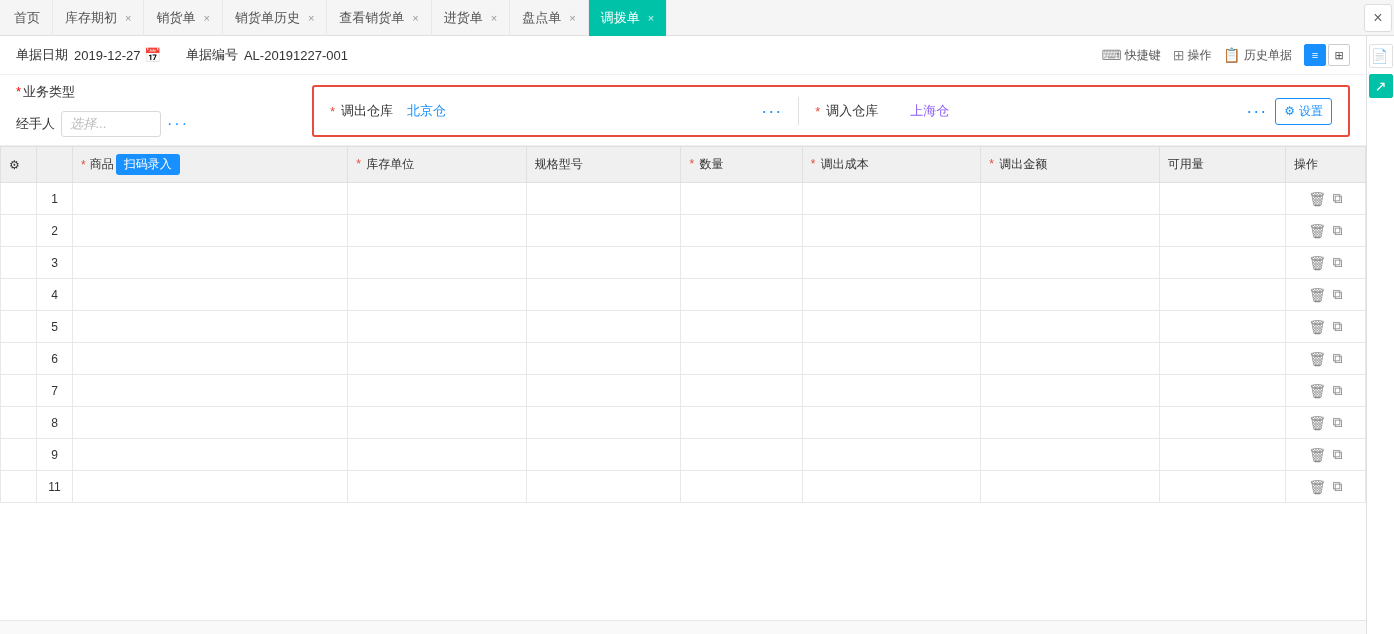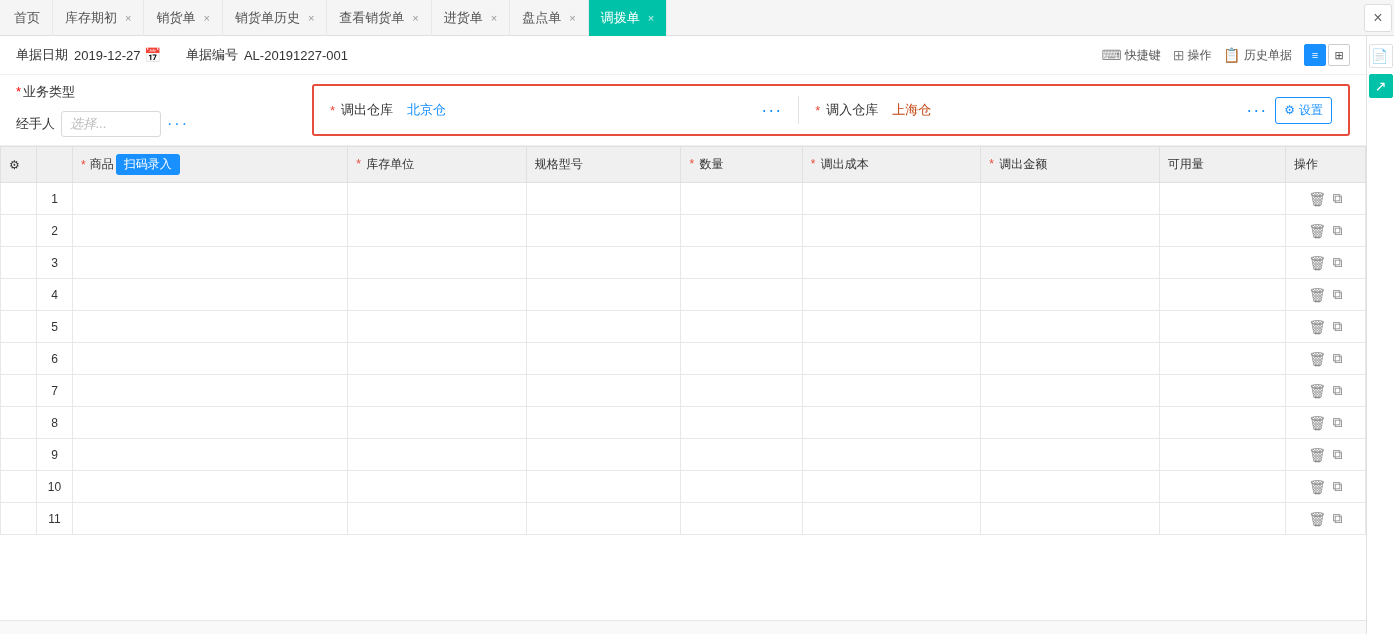--- a/index.html
+++ b/index.html
@@ -379,21 +379,21 @@
         <span class="toolbar-icon">📋</span>
         <span>历史单据</span>
       </div>
       <div class="layout-icons">
         <div class="layout-icon-btn active">≡</div>
         <div class="layout-icon-btn">⊞</div>
       </div>
     </div>
   </div>
 
-  <div style="display:flex; align-items:center; padding: 8px 16px; gap:16px; border-bottom:1px solid #f0f0f0;">
+  <div style="display:flex; align-items:flex-end; padding: 8px 16px; gap:16px; border-bottom:1px solid #f0f0f0;">
 
     <div style="display:flex; flex-direction:column; gap:10px; min-width:280px;">
       <div class="form-group">
         <span class="form-label">
           <span class="required-star">*</span><span>业务类型</span>
         </span>
       </div>
       <div class="form-group">
         <span class="form-label">经手人</span>
         <div style="display:flex;align-items:center;gap:6px;font-style:italic;">
@@ -410,21 +410,21 @@
         <span class="form-label">调出仓库</span>
         <span style="color:#1890ff;font-size:13px;cursor:pointer;margin-left:8px;">北京仓</span>
         <span style="margin-left:auto;color:#1890ff;font-size:18px;letter-spacing:1px;cursor:pointer;">···</span>
       </div>
 
       <div class="warehouse-divider"></div>
 
       <div class="warehouse-group">
         <span style="color:#e74c3c;font-size:13px;">*</span>
         <span class="form-label">调入仓库</span>
-        <span style="color:#c2410c;font-size:13px;cursor:pointer;margin-left:8px;">上海仓</span>
+        <span style="color:#8b5cf6;font-size:13px;cursor:pointer;margin-left:26px;">上海仓</span>
         <span style="margin-left:auto;color:#1890ff;font-size:18px;letter-spacing:1px;cursor:pointer;">···</span>
       </div>
 
       <div class="settings-btn">
         <span>⚙</span>
         <span>设置</span>
       </div>
     </div>
   </div>
 
@@ -620,37 +620,20 @@
     <td></td>
     <td>
       <div class="op-icons">
         <span class="op-icon">🗑</span>
         <span class="op-icon copy">⧉</span>
       </div>
     </td>
   </tr>
           <tr>
     <td class="center gear-cell"></td>
-    <td class="center row-num">10</td>
-    <td></td>
-    <td></td>
-    <td></td>
-    <td></td>
-    <td></td>
-    <td></td>
-    <td></td>
-    <td>
-      <div class="op-icons">
-        <span class="op-icon">🗑</span>
-        <span class="op-icon copy">⧉</span>
-      </div>
-    </td>
-  </tr>
-          <tr>
-    <td class="center gear-cell"></td>
     <td class="center row-num">11</td>
     <td></td>
     <td></td>
     <td></td>
     <td></td>
     <td></td>
     <td></td>
     <td></td>
     <td>
       <div class="op-icons">

